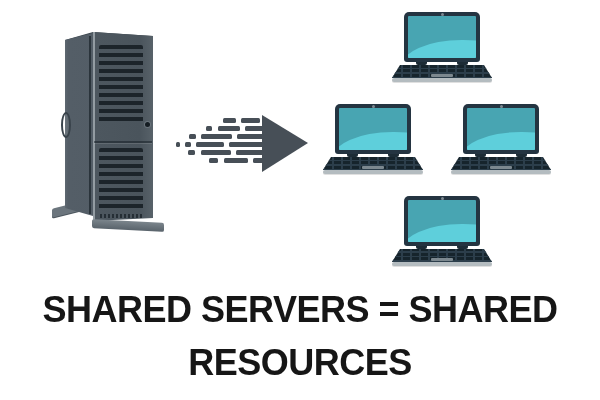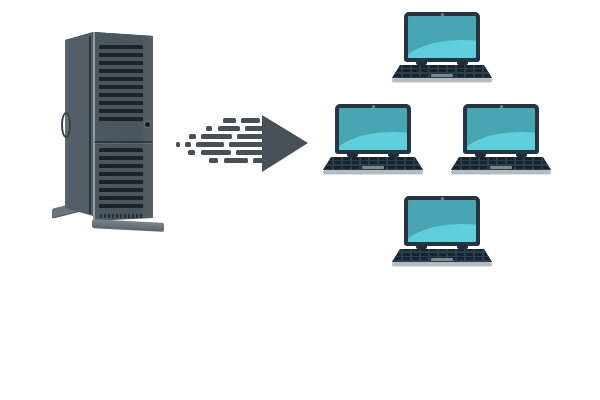--- a/index.html
+++ b/index.html
@@ -152,14 +152,18 @@
     <div class="lap-hinges">
         <span class="hL"></span>
         <span class="hR"></span>
       </div>
     <div class="lap-deck">
         <span class="lap-notch"></span>
       </div>
     <div class="lap-base"></div>
   </div>
 
+  <div class="caption">
+    <span>SHARED SERVERS = SHARED</span>
+    <span>RESOURCES</span>
+  </div>
 
 </div>
 
 </body></html>

